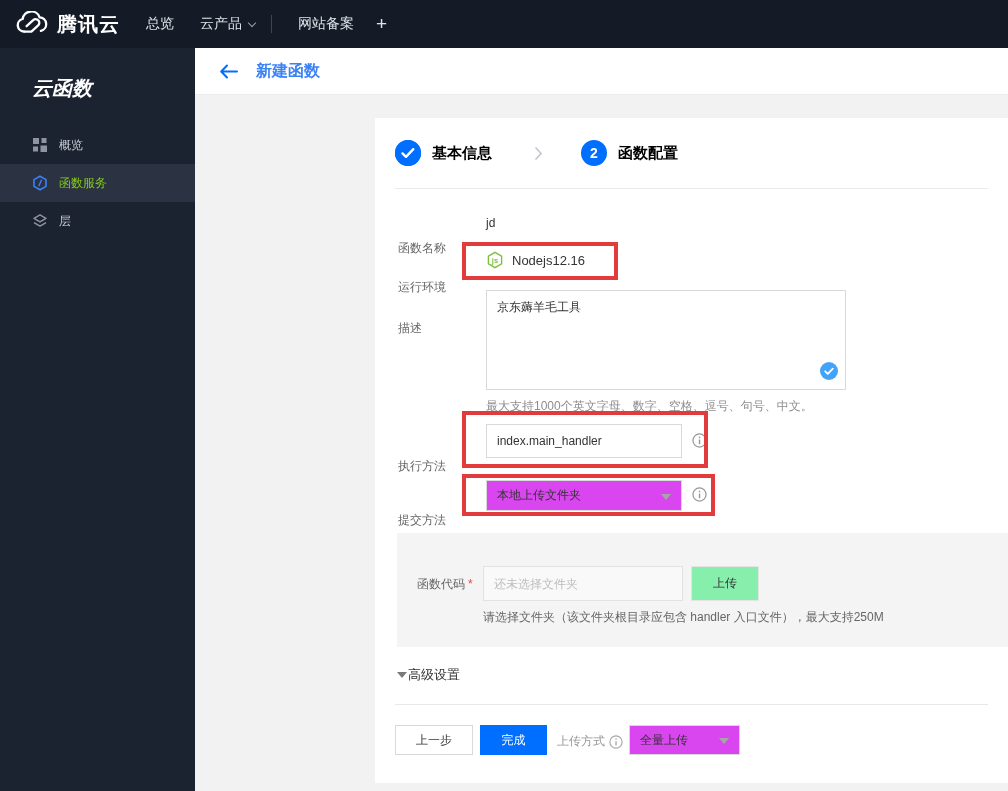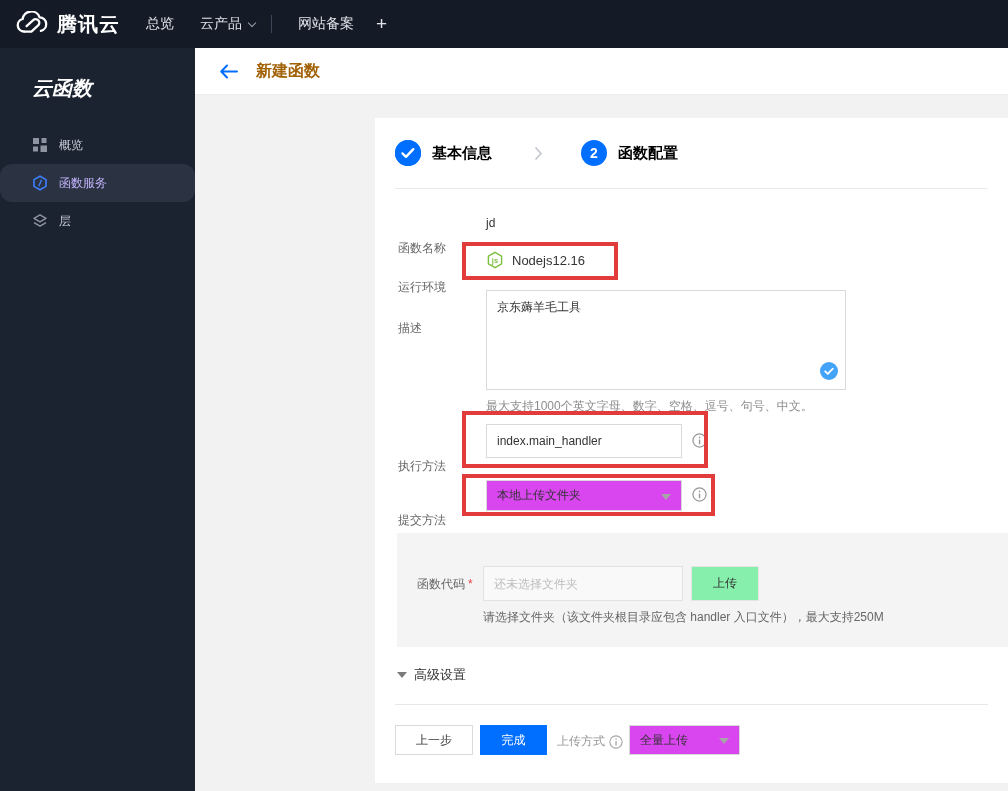--- a/index.html
+++ b/index.html
@@ -20,28 +20,28 @@
     border-bottom:1.5px solid #98a1af; transform:rotate(45deg); margin-top:-3px; }
   .nav-sep { width:1px; height:18px; background:#3c4656; margin-left:16px; }
   .nav-plus { font-size:19px; margin-left:22px; color:#dfe3e9; }
 
   
   .sidebar { position:absolute; top:48px; left:0; width:195px; bottom:0;
     background:#1b2230; z-index:4; }
   .sidebar-title { color:#ffffff; font-size:20px; font-weight:bold; padding:27px 0 24px 32px;font-style:italic; }
   .side-item { height:38px; display:flex; align-items:center; padding-left:32px;
     gap:11px; font-size:12px; color:#c6ccd4; cursor:pointer; }
-  .side-item.active { background:#2b3342; color:#c4b5fd;border-radius:12px; }
+  .side-item.active { background:#2b3342; color:#84cc16; }
   .sicon { width:16px; height:16px; display:inline-flex; flex:none; }
 
   
   .page-header { position:absolute; top:48px; left:195px; right:0; height:47px;
     background:#fff; display:flex; align-items:center; border-bottom:1px solid #ececec; z-index:3; }
   .back-btn { margin-left:24px; cursor:pointer; display:flex; align-items:center; }
-  .page-title { font-size:16px; font-weight:bold; color:#a16207; margin:0 0 0 18px; }
+  .page-title { font-size:16px; font-weight:bold; color:#3b82f6; margin:0 0 0 18px; }
 
   
   .content { position:absolute; top:95px; left:195px; right:0; bottom:0; background:#f2f2f2; }
   .panel { position:absolute; left:180px; top:23px; width:633px; height:665px; background:#fff; }
 
   .stepper { position:absolute; left:20px; top:22px; display:flex; align-items:center; }
   .step-circle { width:26px; height:26px; border-radius:50%; background:#006eff; color:#fff;
     display:flex; align-items:center; justify-content:center; font-size:14px; font-weight:bold; flex:none; }
   .step-label { font-size:15px; font-weight:bold; color:#000; margin-left:11px; white-space:nowrap; }
   .step-chev { margin:0 38px 0 42px; display:flex; }
@@ -73,21 +73,21 @@
   .gs-label { position:absolute; left:20px; top:43px; font-size:12px; color:#666; }
   .gs-label .req { color:#e54545; margin-left:3px; }
   .gs-input { left:86px; top:33px; width:200px; height:35px; background:#f9f9f9; border:1px solid #e2e2e2; }
   .gs-input::placeholder { color:#bdbdbd; }
   .gs-upload { position:absolute; left:294px; top:33px; width:68px; height:35px; background:#86efac;
     border:1px solid #e4e4e4; font-size:12px; color:#333; cursor:pointer;
     font-family:"Liberation Sans","DejaVu Sans",sans-serif; }
   .gs-hint { position:absolute; left:86px; top:76px; font-size:12px; color:#666; white-space:nowrap; }
 
   .advanced { position:absolute; left:22px; top:548px; font-size:13px; color:#333;
-    display:flex; align-items:center; gap:7px; cursor:pointer; }
+    display:flex; align-items:center; gap:1px; cursor:pointer; }
   .adv-arrow { width:0; height:0; border-left:5px solid transparent; border-right:5px solid transparent;
     border-top:6px solid #7a7a7a; }
   .footer-divider { position:absolute; left:20px; right:20px; top:586px; border-top:1px solid #e8e8e8; }
 
   .btn { position:absolute; top:607px; height:30px; font-size:12px; cursor:pointer;
     font-family:"Liberation Sans","DejaVu Sans",sans-serif; }
   .btn-prev { left:20px; width:78px; background:#fff; border:1px solid #d9d9d9; color:#333; }
   .btn-finish { left:105px; width:67px; background:#006eff; border:none; color:#fff; }
   .upload-mode { position:absolute; left:182px; top:615px; font-size:12px; color:#979797;
     display:flex; align-items:center; gap:4px; }

